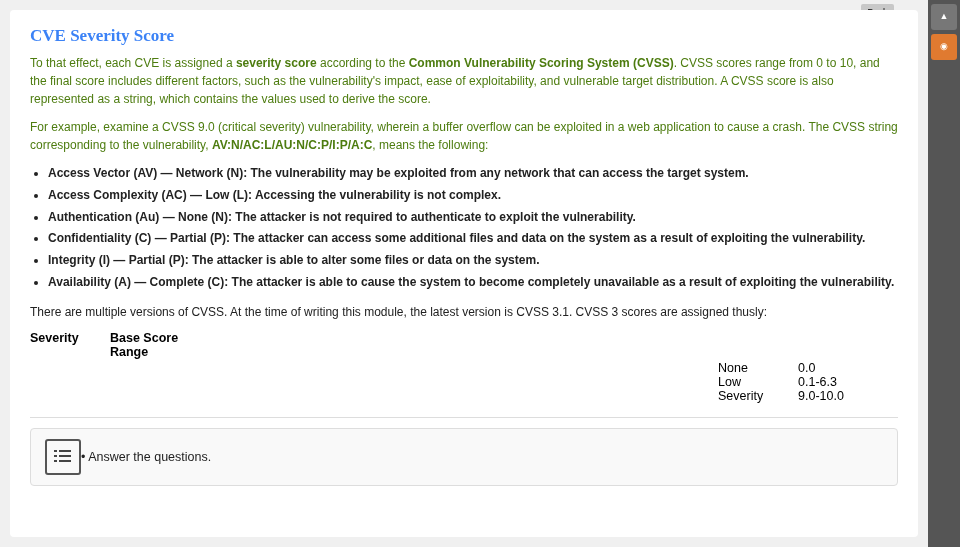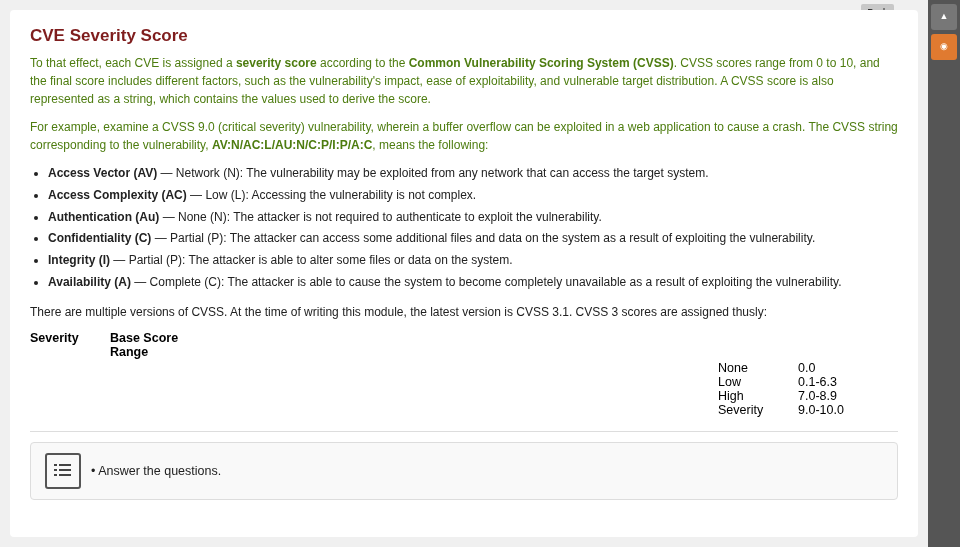--- a/index.html
+++ b/index.html
@@ -32,21 +32,22 @@
       padding: 16px 20px;
       border-radius: 4px;
       height: calc(100% - 20px);
       overflow-y: auto;
       position: relative;
     }
     .card-title {
       font-size: 17px;
       font-weight: bold;
       margin-bottom: 8px;
-      color: #7f1d1d;
+      color: #3b82f6;
+      font-family: Liberation Serif, serif;
     }
     .intro-text {
       font-size: 12px;
       line-height: 1.5;
       color: #4d7c0f;
       margin-bottom: 10px;
     }
     .intro-text b {
       font-weight: bold;
     }
@@ -56,20 +57,21 @@
       text-align: center;
     }
     .bullet-list {
       margin: 8px 0 10px 18px;
       line-height: 1.65;
       font-size: 12px;
       color: #222;
     }
     .bullet-list li {
       margin-bottom: 2px;
+      font-weight: bold;
     }
     .cvss-note {
       font-size: 12px;
       color: #222;
       margin-bottom: 10px;
       line-height: 1.5;
     }
     .severity-table {
       margin-bottom: 14px;
       font-size: 12.5px;
@@ -91,21 +93,20 @@
       margin: 10px 0;
     }
     .answer-section {
       background: #f9f9f9;
       border: 1px solid #ddd;
       border-radius: 4px;
       padding: 10px 14px;
       margin-bottom: 14px;
       display: flex;
       align-items: center;
-      gap: 10px;
     }
     .quiz-icon {
       width: 36px;
       height: 36px;
       border: 2px solid #555;
       border-radius: 3px;
       display: flex;
       align-items: center;
       justify-content: center;
       flex-shrink: 0;
@@ -212,24 +213,20 @@
           <span class="col-severity">Severity</span>
           <span class="col-range">Base Score Range</span>
         </div>
         <div class="data-row">
           <span class="col-severity">None</span>
           <span class="col-range">0.0</span>
         </div>
         <div class="data-row">
           <span class="col-severity">Low</span>
           <span class="col-range">0.1-6.3</span>
-        </div>
-        <div class="data-row">
-          <span class="col-severity">High</span>
-          <span class="col-range">7.0-8.9</span>
         </div>
         <div class="data-row">
           <span class="col-severity">Severity</span>
           <span class="col-range">9.0-10.0</span>
         </div>
       </div>
 
       <hr class="divider">
 
       <div class="answer-section">

